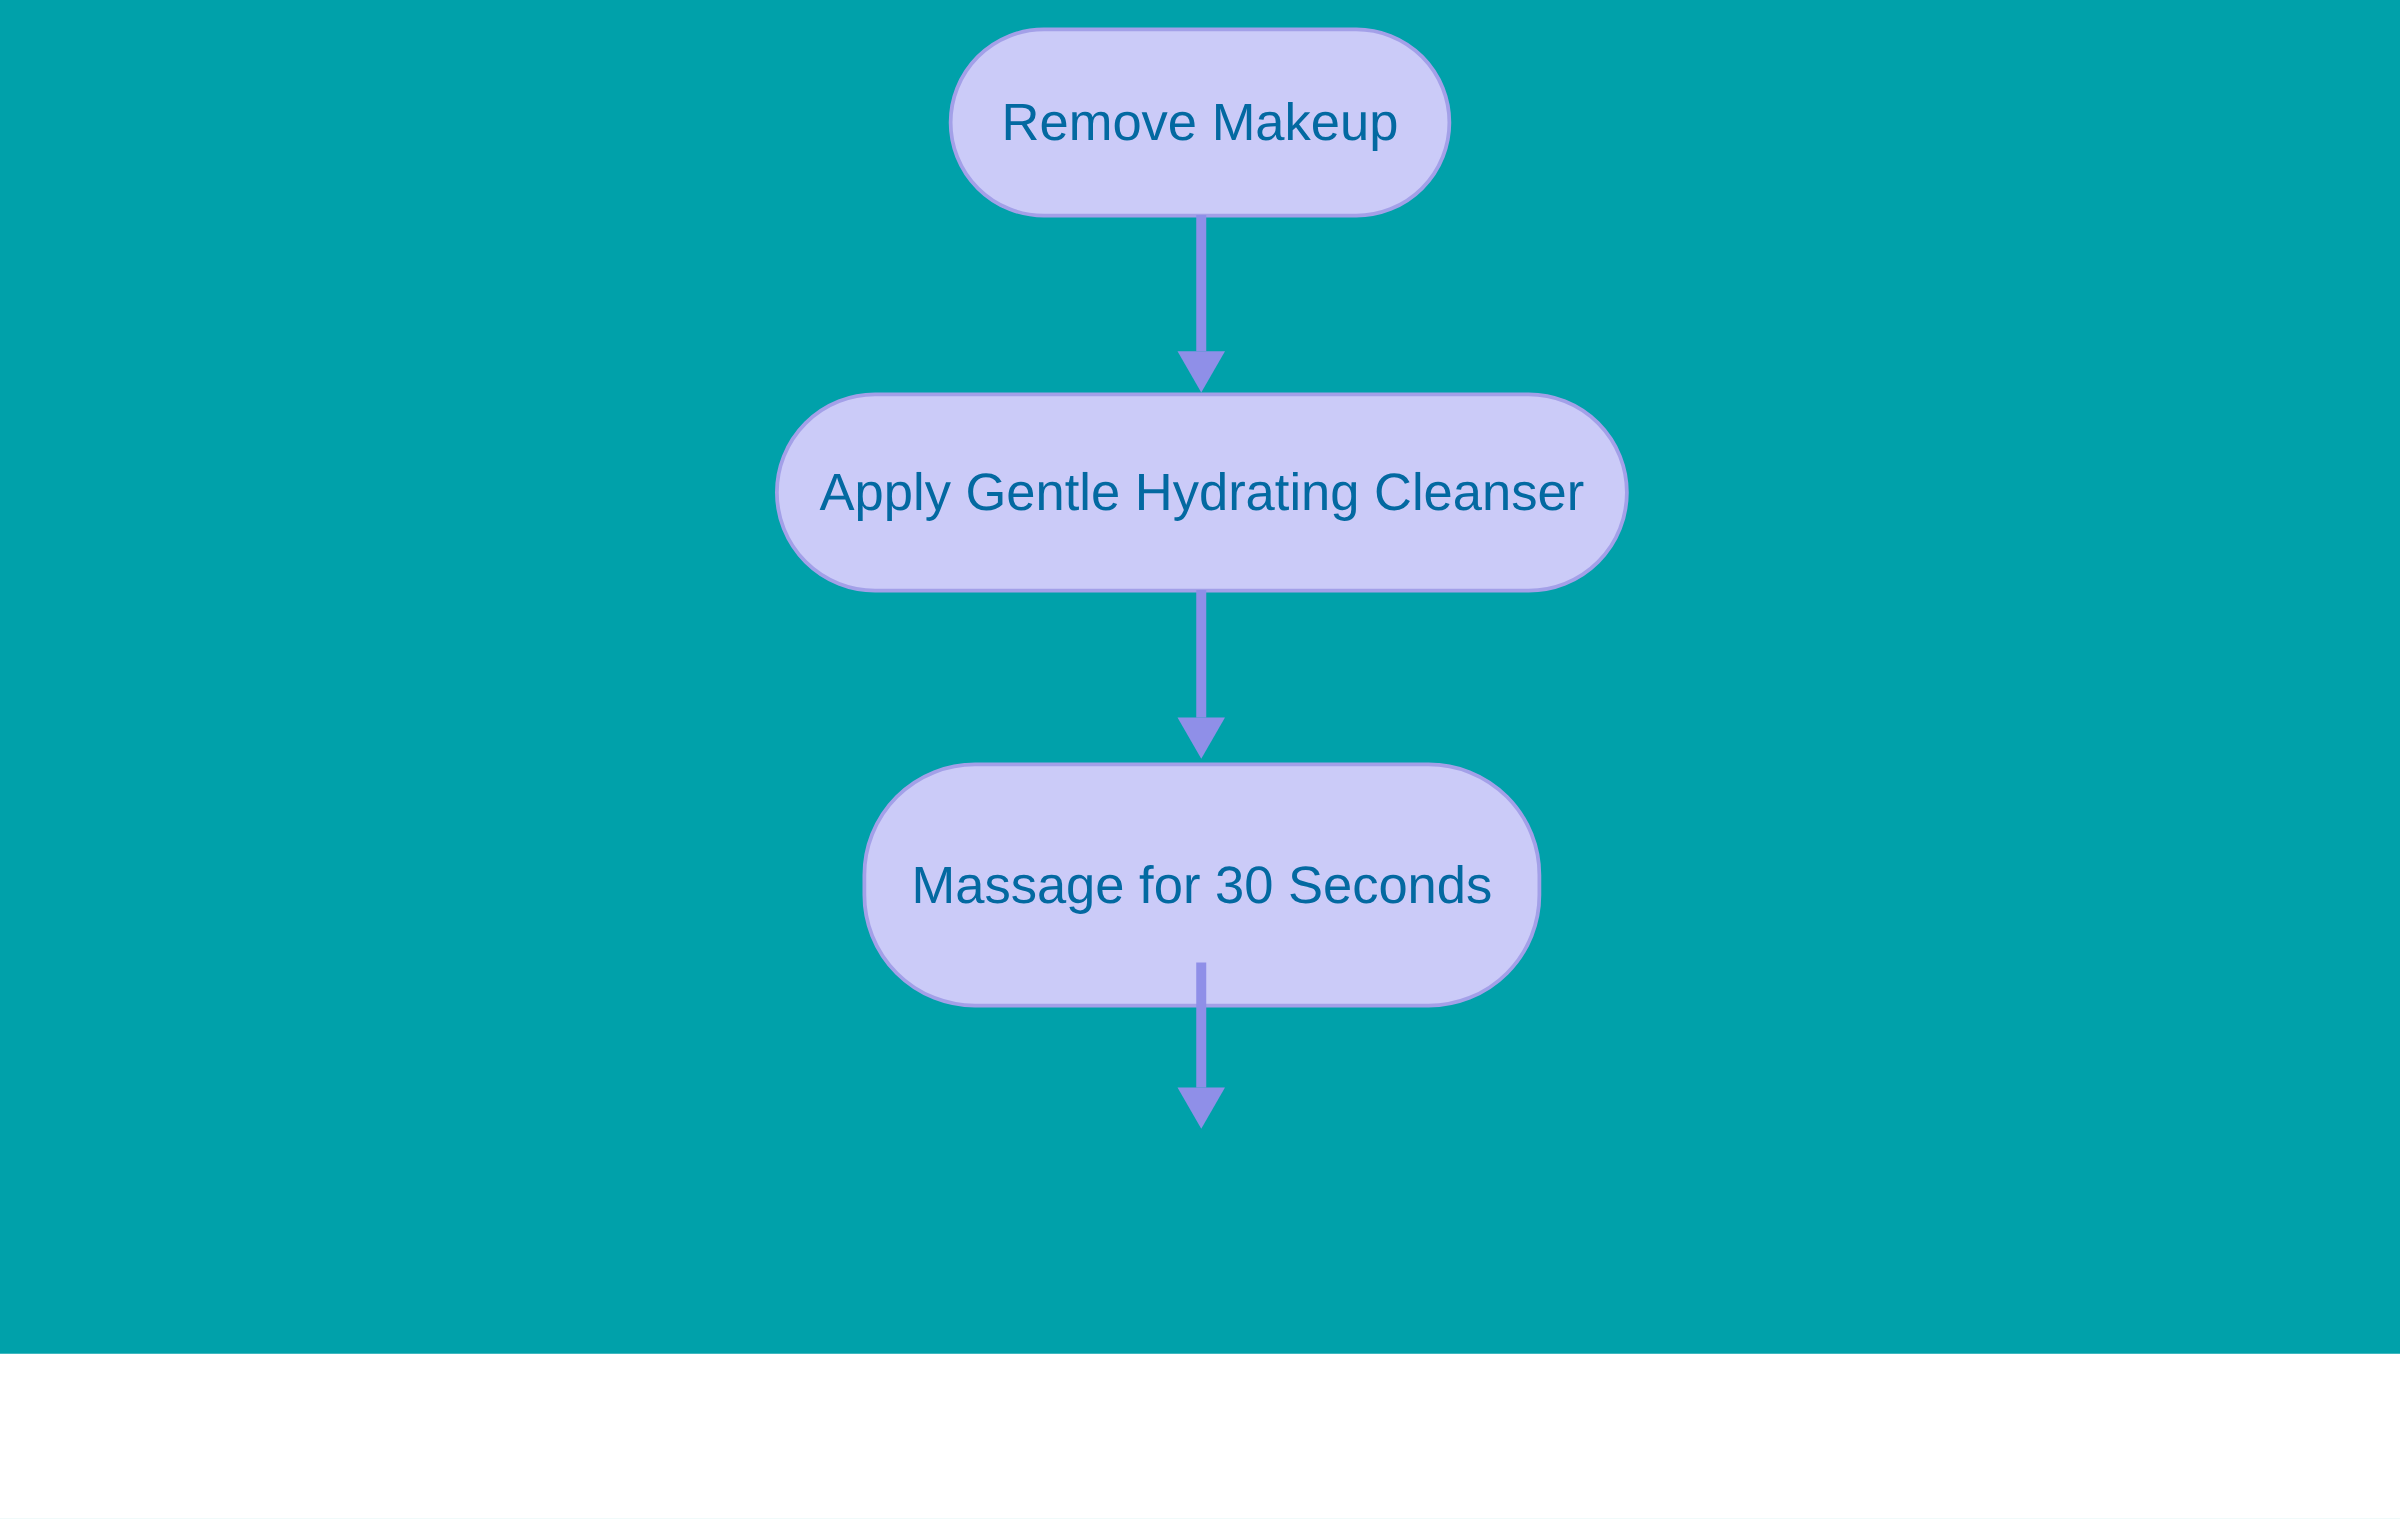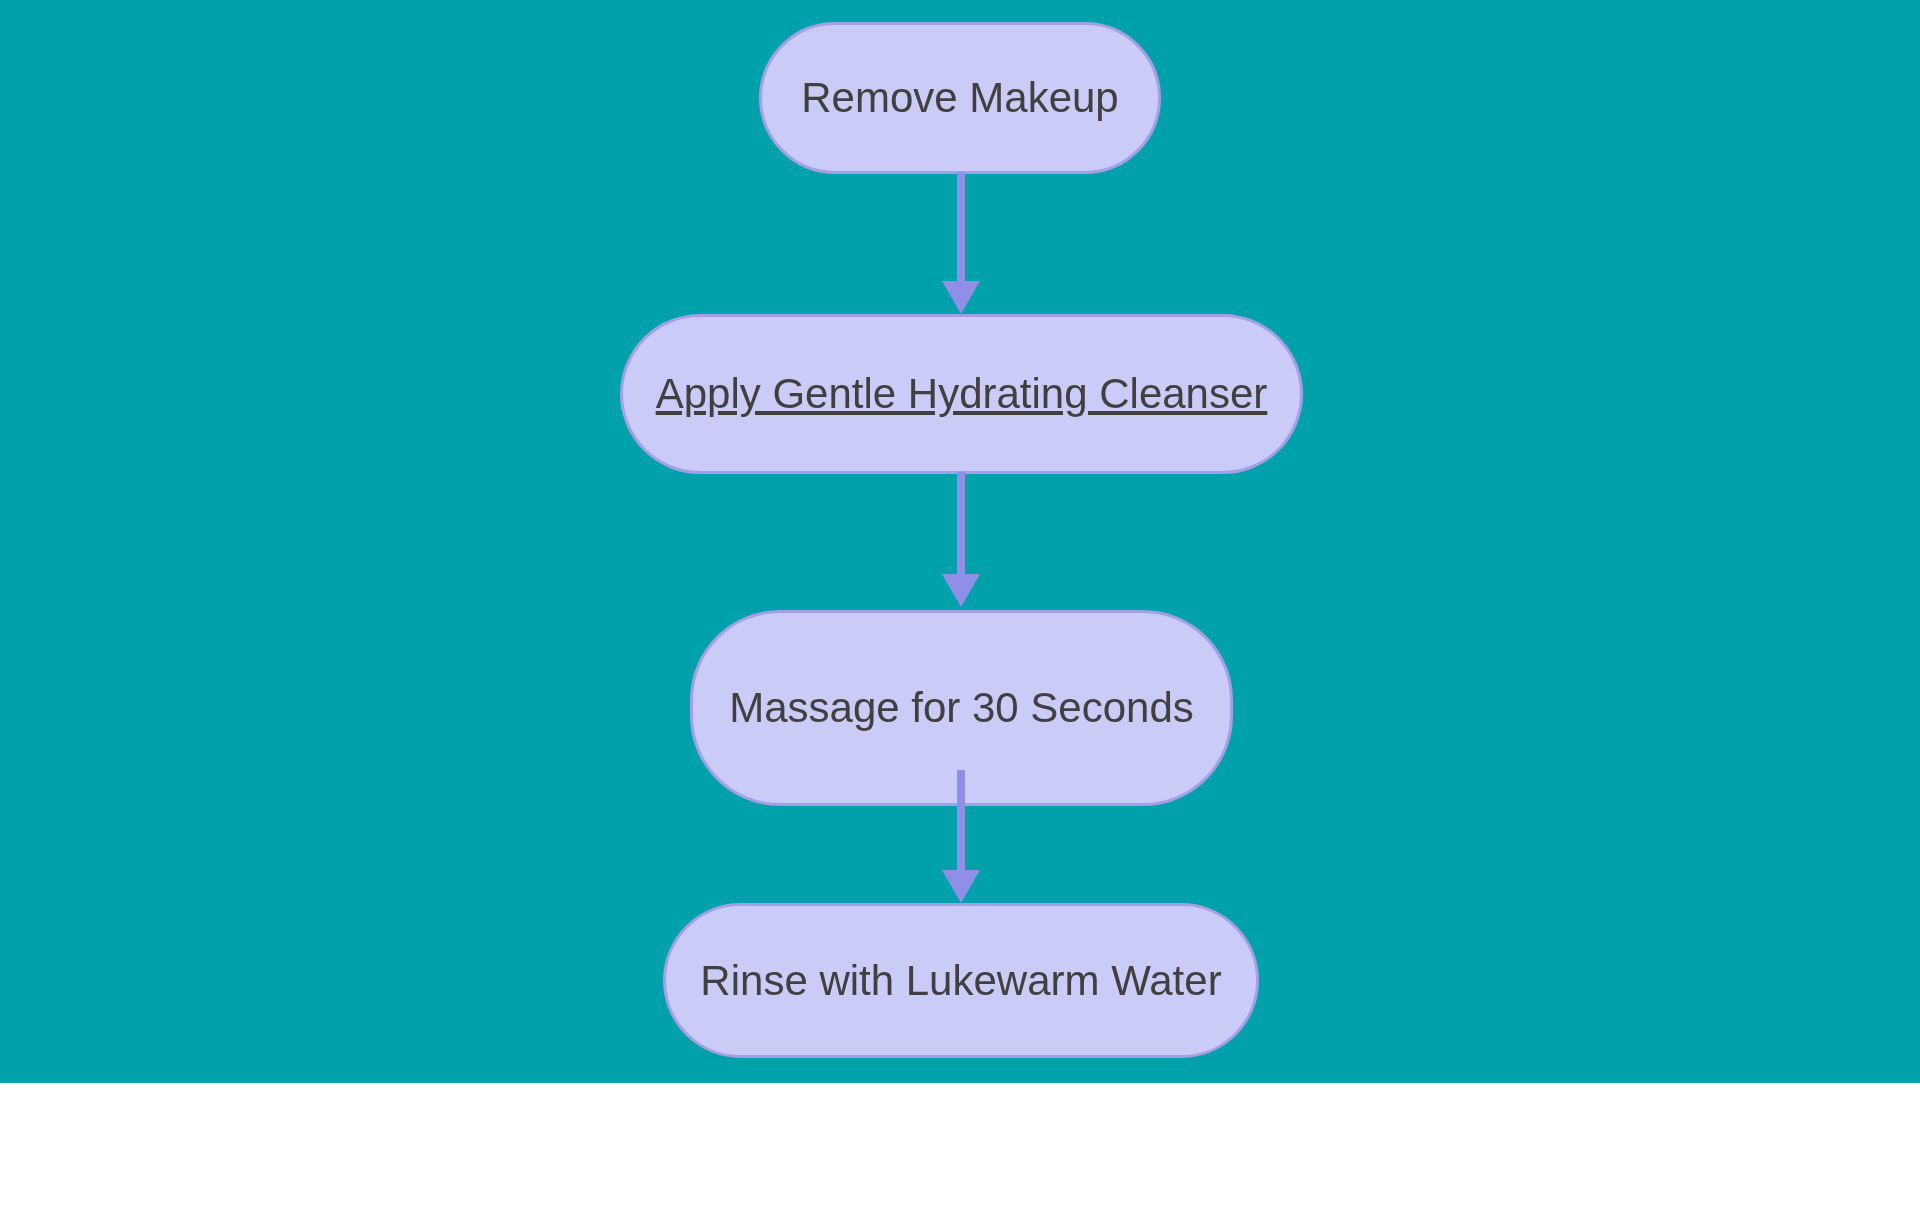--- a/index.html
+++ b/index.html
@@ -15,31 +15,31 @@
     left: 0; top: 0;
     width: 1920px;
     height: 1083px;
     background: #00A1AA;
   }
   .flow-node {
     position: absolute;
     background: #CBCBF8;
     border: 3px solid #A3A0E8;
     border-radius: 90px;
-    color: #404040;
+    color: #0369a1;
     font-size: 42px;
     line-height: 1;
     display: flex;
     align-items: center;
     justify-content: center;
     white-space: nowrap;
     text-align: center;
   }
   .node-1 { left: 759px;  top: 22px;  width: 402px; height: 152px; }
-  .node-2 { left: 620px;  top: 314px; width: 683px; height: 160px; text-decoration: underline; }
+  .node-2 { left: 620px;  top: 314px; width: 683px; height: 160px; }
   .node-3 { left: 690px;  top: 610px; width: 543px; height: 196px; }
   .node-4 { left: 663px;  top: 903px; width: 596px; height: 155px; }
 
   .edge-line {
     position: absolute;
     left: 957px;
     width: 8px;
     background: #8F8FE8;
   }
   .edge-head {
@@ -76,17 +76,14 @@
   <div class="edge-line edge-2-line"></div>
   <div class="edge-head edge-2-head"></div>
 
   <div class="flow-node node-3">
     <span>Massage for 30 Seconds</span>
   </div>
 
   <div class="edge-line edge-3-line"></div>
   <div class="edge-head edge-3-head"></div>
 
-  <div class="flow-node node-4">
-    <span>Rinse with Lukewarm Water</span>
-  </div>
 
 </div>
 
 </body></html>

